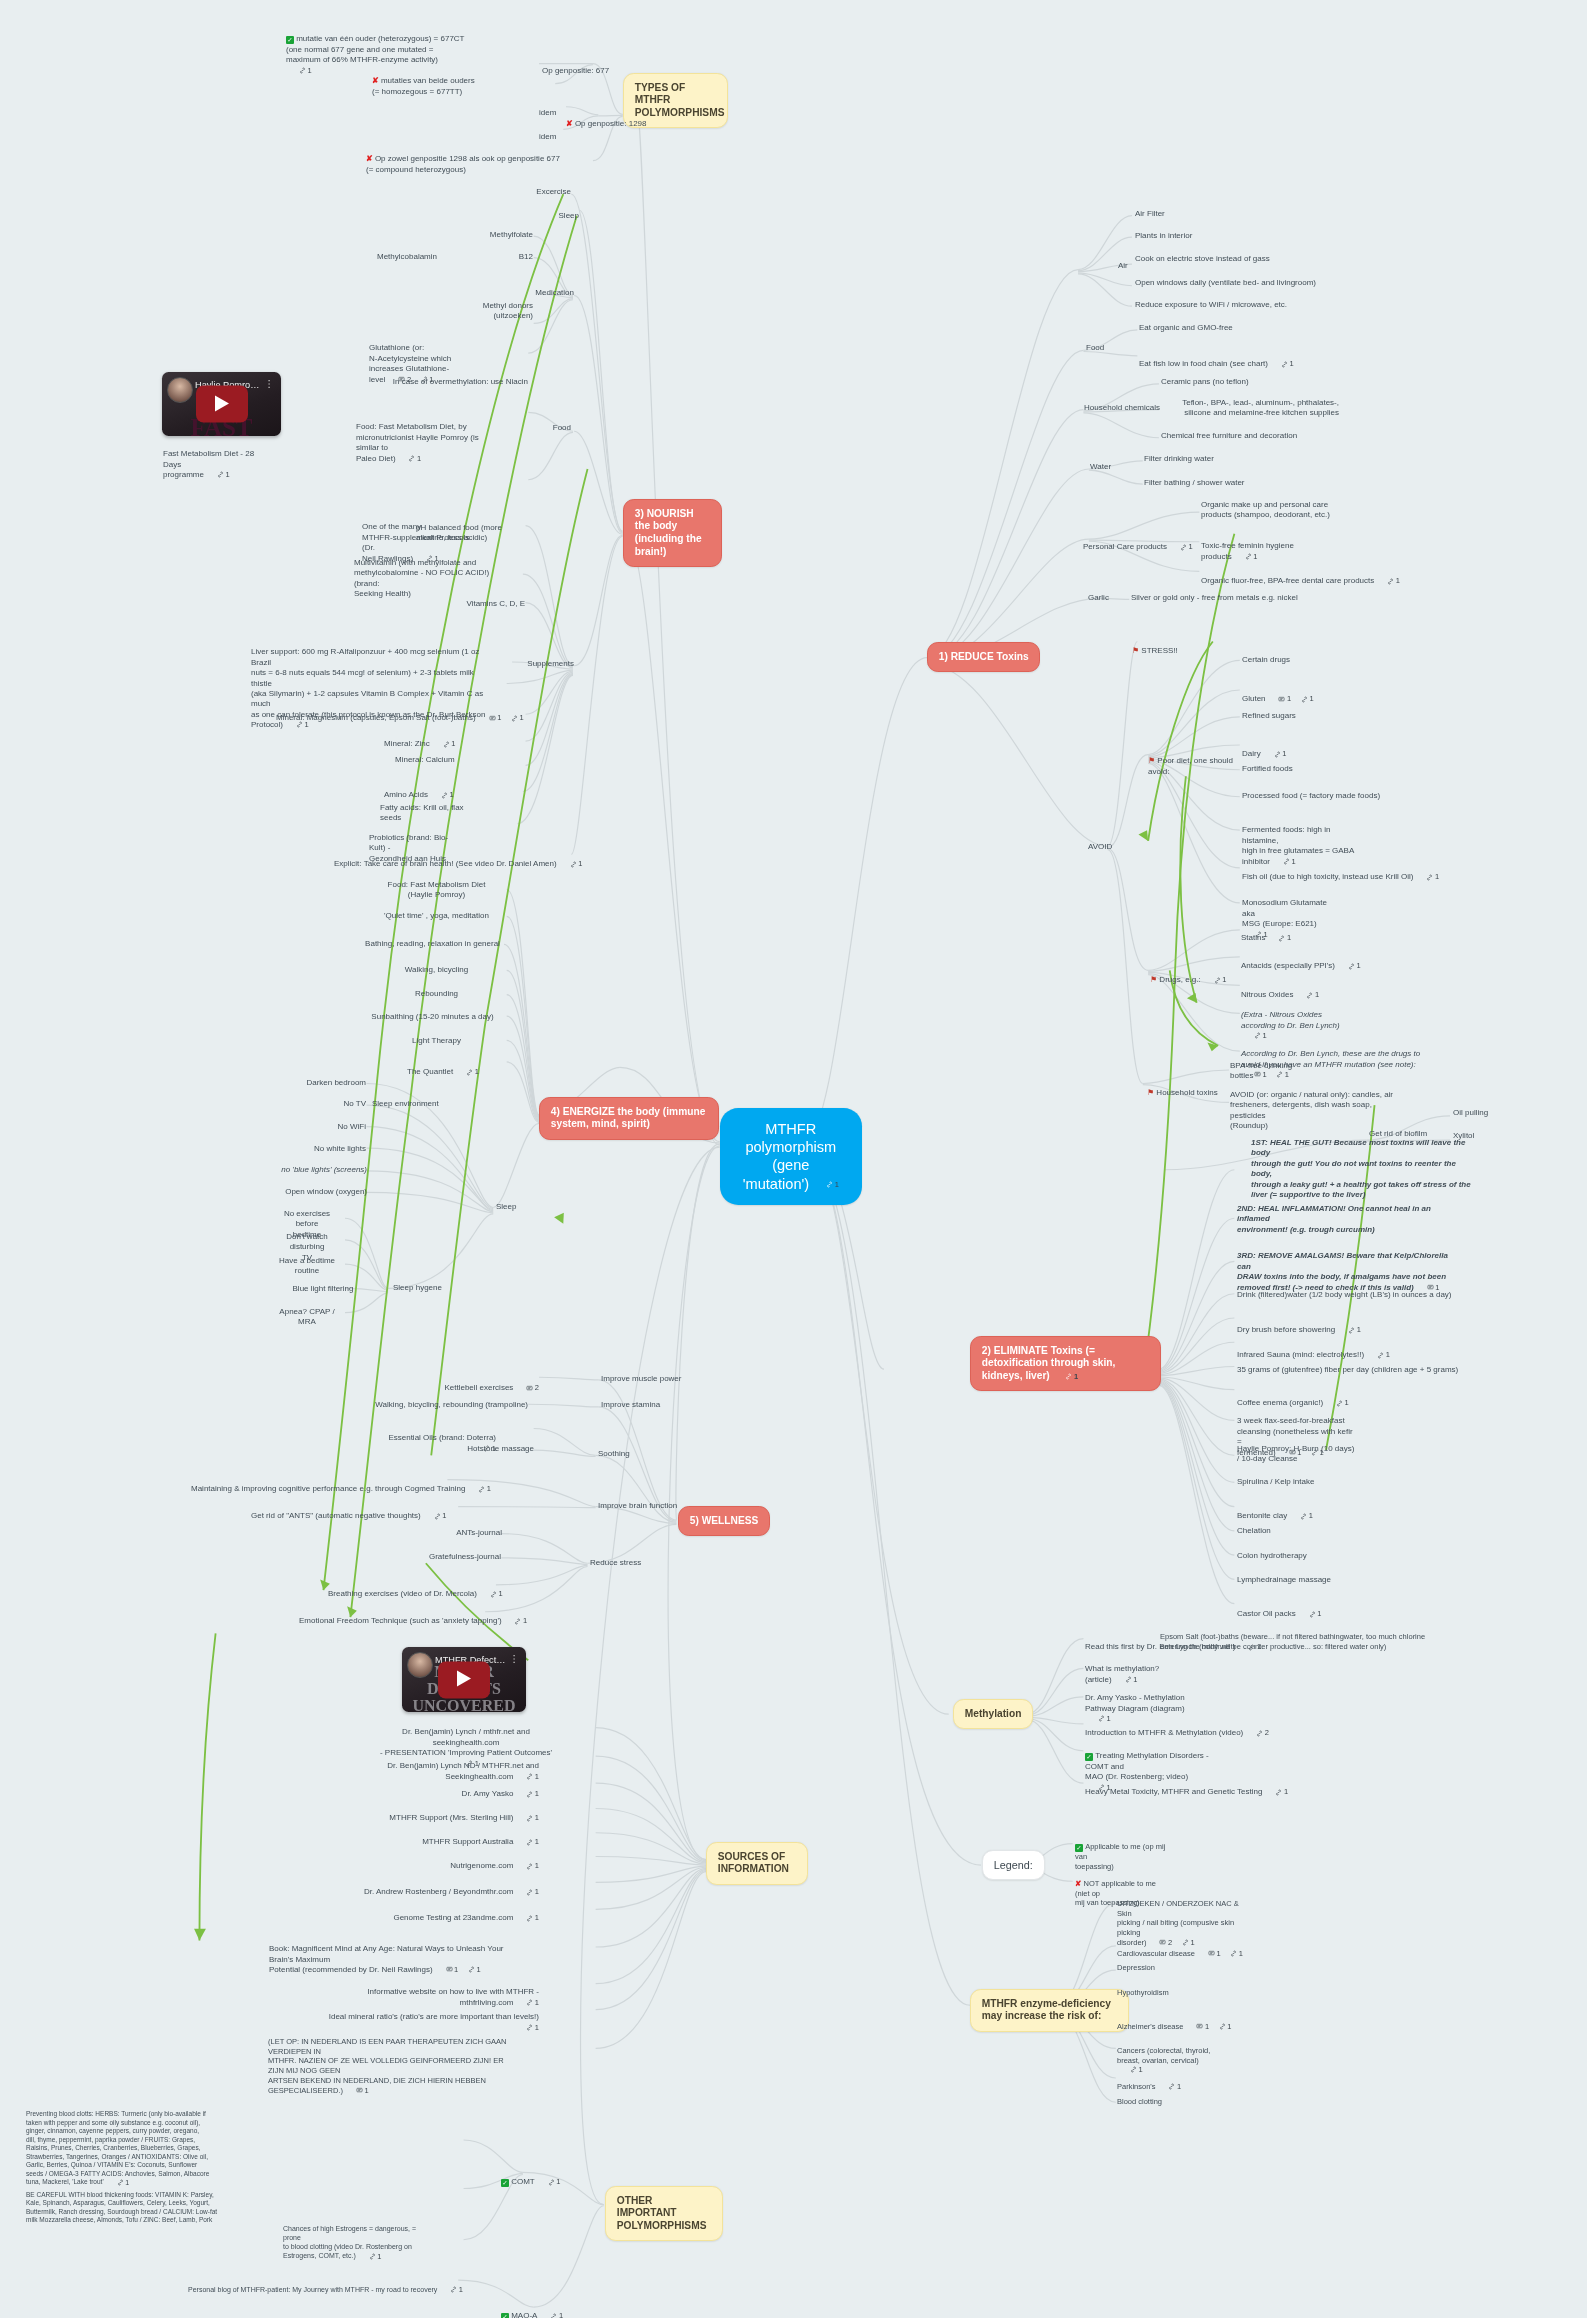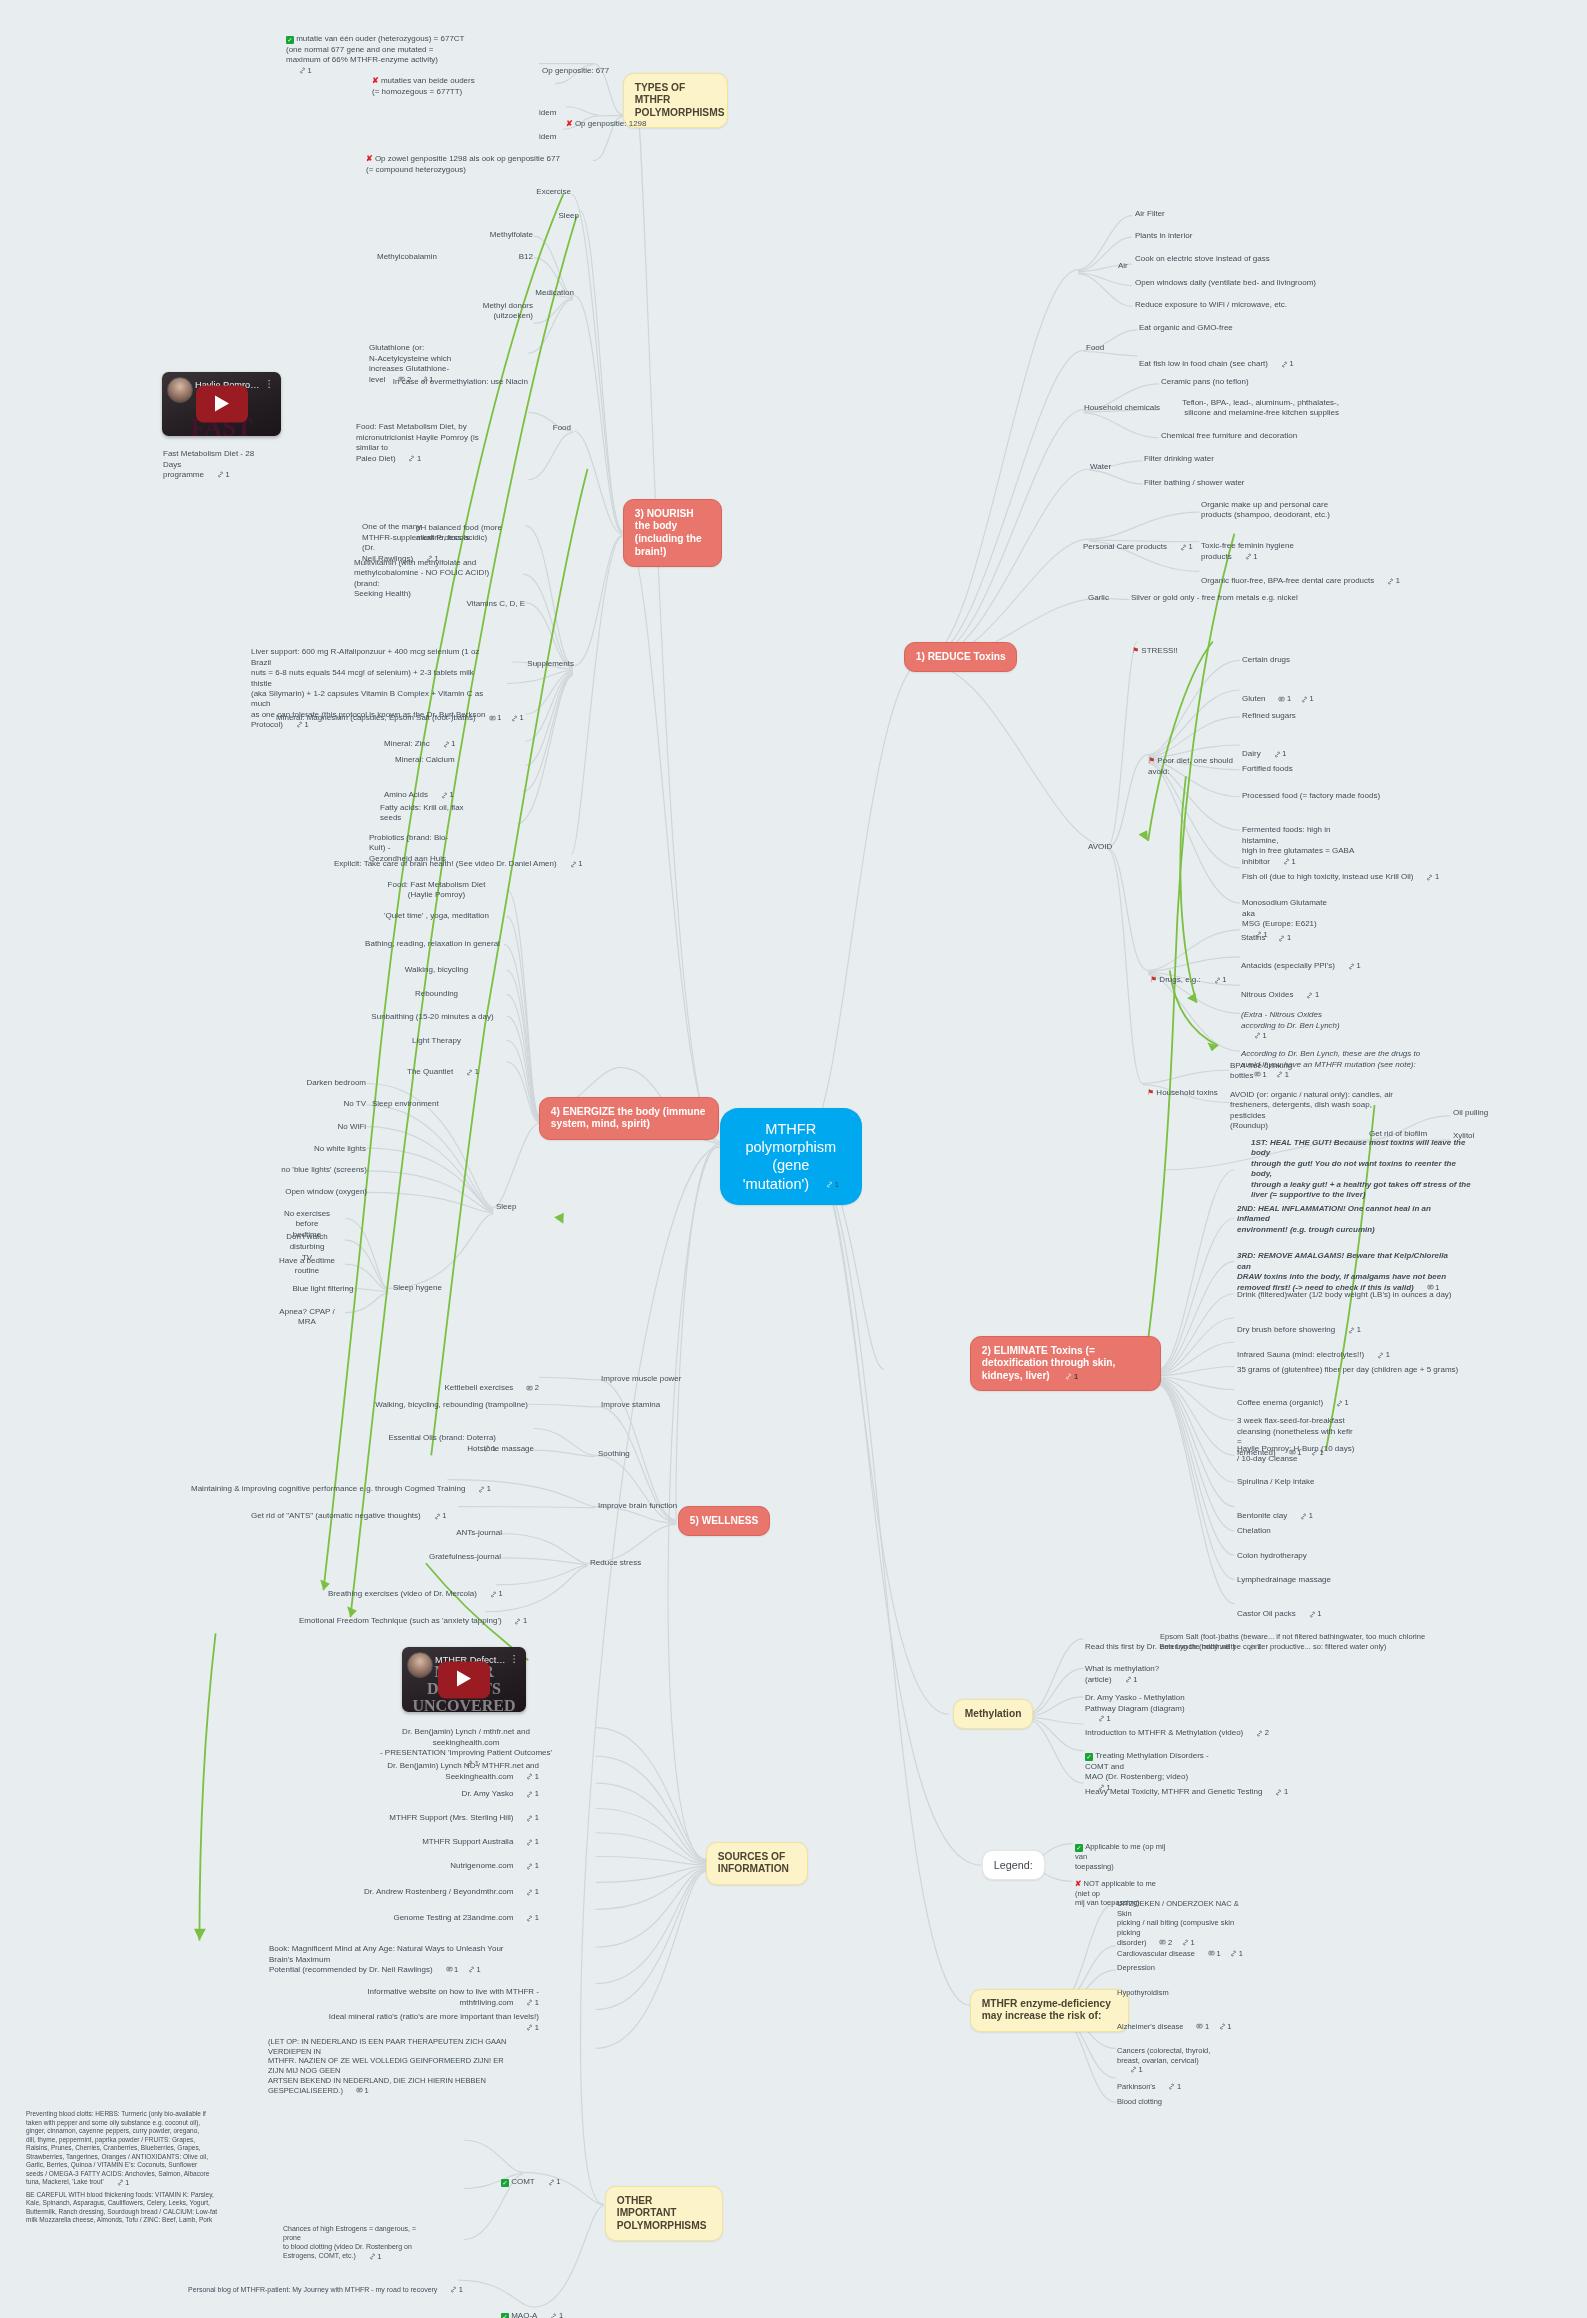--- a/index.html
+++ b/index.html
@@ -273,21 +273,21 @@
     <span class="bi"><svg width="7" height="7" viewBox="0 0 16 16" fill="none" stroke="#fff" stroke-width="1.6">
             <path d="M6 10l4-4M5.5 8.5L4 10a2.1 2.1 0 103 3l1.5-1.5M10.5 7.5L12 6a2.1 2.1 0 10-3-3L7.5 4.5"></path>
           </svg>1</span>
   </span>
 </div>
 
 <div class="branch yellow" style="left:623px;top:73px;width:81px;">
   <span>TYPES OF MTHFR
 POLYMORPHISMS</span></div>
 
-<div class="branch red" style="left:904px;top:642px;">
+<div class="branch red" style="left:927px;top:642px;">
   <span>1) REDUCE Toxins</span></div>
 
 <div class="branch red" style="left:970px;top:1336px;width:167px;">
   <span>2) ELIMINATE Toxins (=
 detoxification through skin, kidneys,
 liver)</span>
   <span class="badges"><span class="bi"><svg width="7" height="7" viewBox="0 0 16 16" fill="none" stroke="#fff" stroke-width="1.6">
             <path d="M6 10l4-4M5.5 8.5L4 10a2.1 2.1 0 103 3l1.5-1.5M10.5 7.5L12 6a2.1 2.1 0 10-3-3L7.5 4.5"></path>
           </svg>1</span></span></div>
 
@@ -631,21 +631,21 @@
   <span style="display:inline">The Quantlet</span><span class="badges"><span class="bi"><svg width="7" height="7" viewBox="0 0 16 16" fill="none" stroke="#3c454c" stroke-width="1.5">
             <path d="M6 10l4-4M5.5 8.5L4 10a2.1 2.1 0 103 3l1.5-1.5M10.5 7.5L12 6a2.1 2.1 0 10-3-3L7.5 4.5"></path>
           </svg>1</span></span></div>
 
 <div class="node" style="left:496px;top:1202px;"><span>Sleep</span></div>
 <div class="node" style="left:372px;top:1099px;"><span>Sleep environment</span></div>
 <div class="node r" style="left:237px;top:1078px;width:129px;"><span>Darken bedroom</span></div>
 <div class="node r" style="left:237px;top:1099px;width:129px;"><span>No TV</span></div>
 <div class="node r" style="left:237px;top:1122px;width:129px;"><span>No WiFi</span></div>
 <div class="node r" style="left:237px;top:1144px;width:129px;"><span>No white lights</span></div>
-<div class="node r" style="left:232px;top:1165px;width:135px;"><span>no 'blue lights' (screens)</span></div>
+<div class="node r" style="left:232px;top:1165px;width:135px;font-style:italic;"><span>no 'blue lights' (screens)</span></div>
 <div class="node r" style="left:232px;top:1187px;width:135px;"><span>Open window (oxygen)</span></div>
 
 <div class="node" style="left:393px;top:1283px;"><span>Sleep hygene</span></div>
 <div class="node c" style="left:272px;top:1209px;width:70px;"><span>No exercises before
 bedtime</span></div>
 <div class="node c" style="left:272px;top:1232px;width:70px;"><span>Don't watch disturbing
 TV</span></div>
 <div class="node c" style="left:272px;top:1256px;width:70px;"><span>Have a bedtime
 routine</span></div>
 <div class="node c" style="left:288px;top:1284px;width:70px;"><span>Blue light filtering</span></div>

